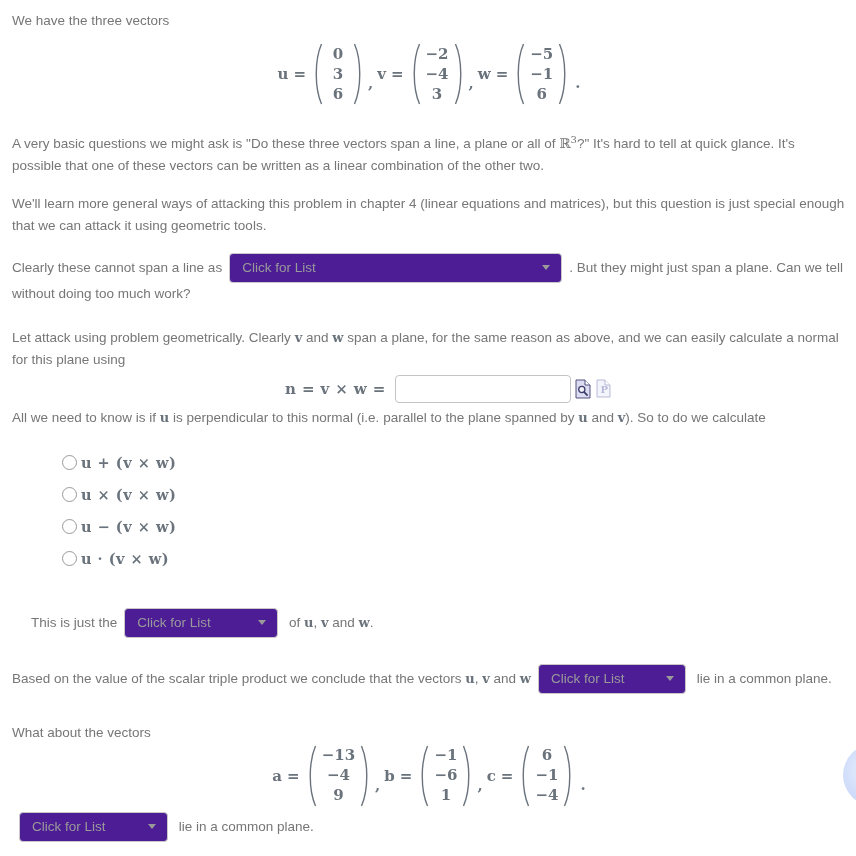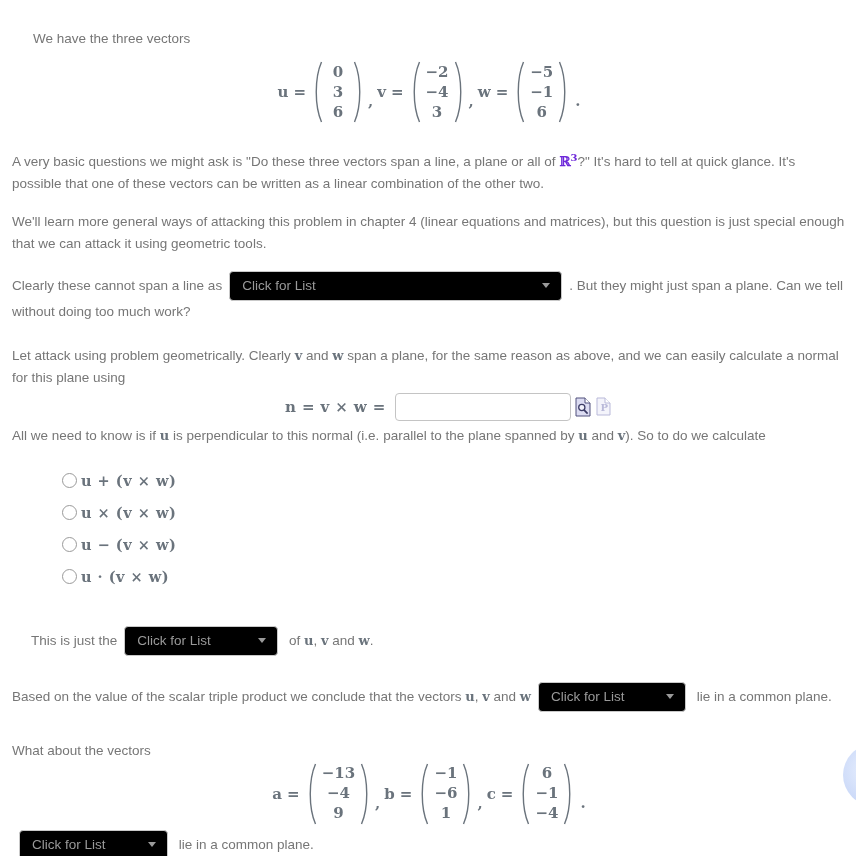--- a/index.html
+++ b/index.html
@@ -13,21 +13,21 @@
     font-family: "Liberation Sans", sans-serif;
     font-size: 13.5px;
     line-height: 22px;
     color: #767676;
     position: relative;
   }
   .page { padding: 0 10px 0 12px; position: relative; width: 834px; }
 
   
   p { margin: 0; }
-  .intro    { padding-top: 28px; margin-left: 21px; }
+  .intro    { padding-top: 10px; }
   .m-math1  { margin-top: 10px; }
   .m-para1  { margin-top: 22px; }
   .m-para2  { margin-top: 16px; }
   .m-ddline { margin-top: 16px; }
   .m-geom   { margin-top: 22px; }
   .m-eq     { margin-top: 4px; }
   .m-perp   { margin-top: 4px; }
   .m-radios { margin-top: 26px; }
   .m-this   { margin-top: 42px; margin-left: 19px; }
   .m-based  { margin-top: 26px; }
@@ -35,21 +35,21 @@
   .m-abc    { margin-top: 0; }
   .m-repeat { margin-top: 4px; }
 
   
   .mb {
     font-family: "DejaVu Serif", serif;
     font-weight: bold;
     color: #6a737c;
     font-size: 13px;
   }
-  .rset { font-family: "DejaVu Serif", serif; color: #6d28d9; font-weight: bold; }
+  .rset { font-family: "DejaVu Serif", serif; color: #737373; font-weight: normal; }
   .rset sup { font-size: 10px; }
 
   
   .matrix-row {
     display: flex;
     justify-content: center;
     align-items: center;
     font-family: "DejaVu Serif", serif;
     font-weight: bold;
     color: #6a737c;
@@ -74,21 +74,21 @@
   .mper { align-self: center; transform: translateY(9px); margin-left: 6px; }
 
   
   .dd {
     display: inline-flex;
     align-items: center;
     justify-content: space-between;
     height: 28px;
     border: 1px solid #c9c9c9;
     border-radius: 4px;
-    background: #000000;
+    background: #4c1d95;
     padding: 0 11px 0 12px;
     color: #9a9a9a;
     vertical-align: middle;
     margin: 0 7px;
     cursor: pointer;
     box-sizing: content-box;
   }
   .dd-1 { width: 308px; }
   .dd-2 { width: 129px; }
   .dd-3 { width: 123px; }

